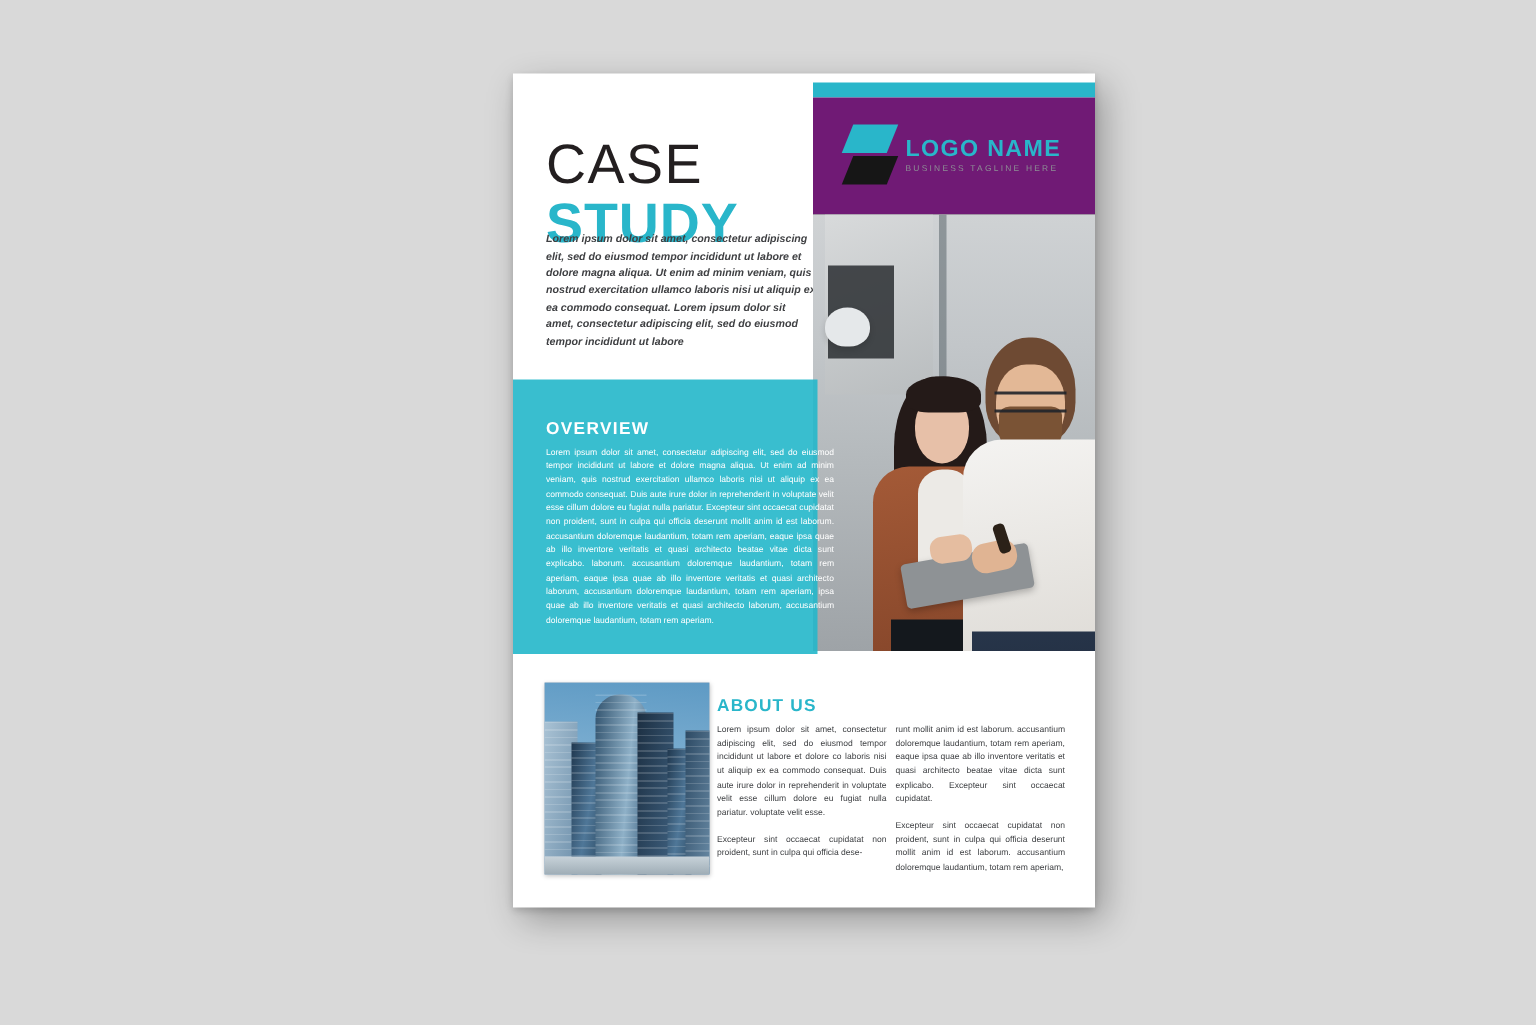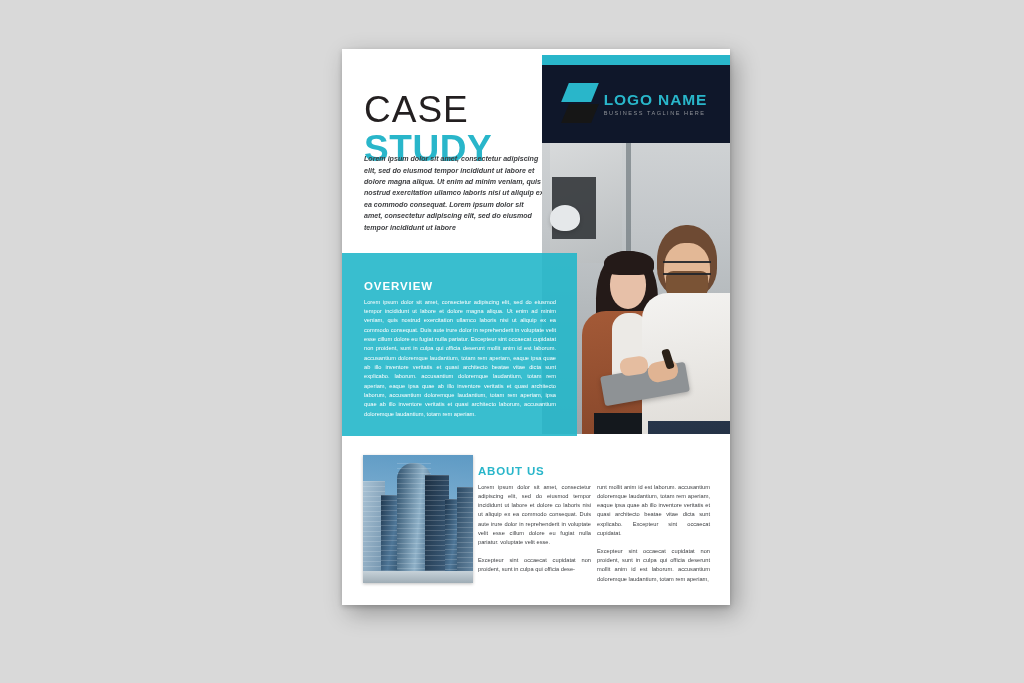--- a/index.html
+++ b/index.html
@@ -78,21 +78,21 @@
     text-align: left;
   }
 
   
   #logo-panel {
     position: absolute;
     left: 200px;
     top: 16px;
     width: 188px;
     height: 78px;
-    background: #0f172a;
+    background: #701a75;
     display: flex;
     align-items: center;
     justify-content: center;
   }
   #logo-lockup {
     display: flex;
     align-items: center;
     gap: 9px;
   }
   #logo-mark {
@@ -281,21 +281,21 @@
     background: #2b2118;
     border-radius: 3px;
     transform: rotate(-18deg);
   }
 
   
   #overview-block {
     position: absolute;
     left: 0px;
     top: 204px;
-    width: 235px;
+    width: 203px;
     height: 183px;
     background: rgba(35,183,202,0.90);
     padding: 0;
   }
   #overview-heading {
     position: absolute;
     left: 22px;
     top: 17px;
     font-size: 11.5px;
     font-weight: bold;

